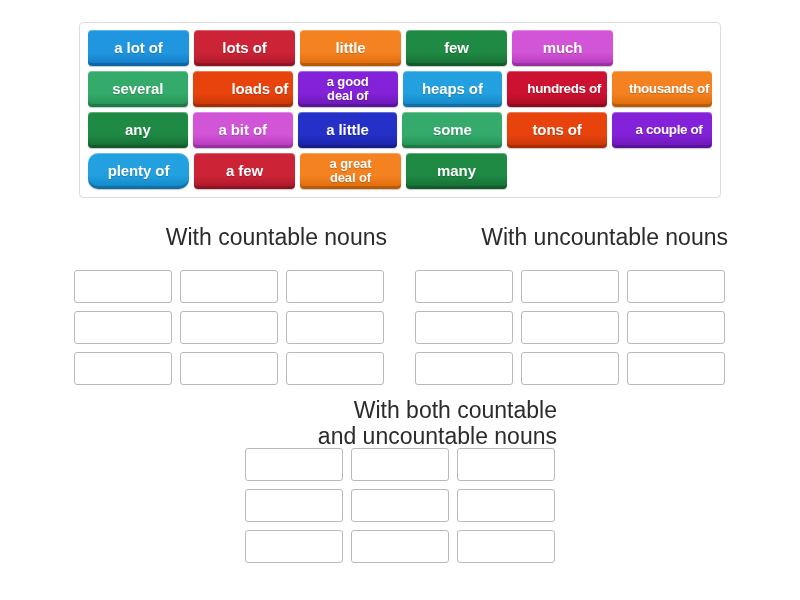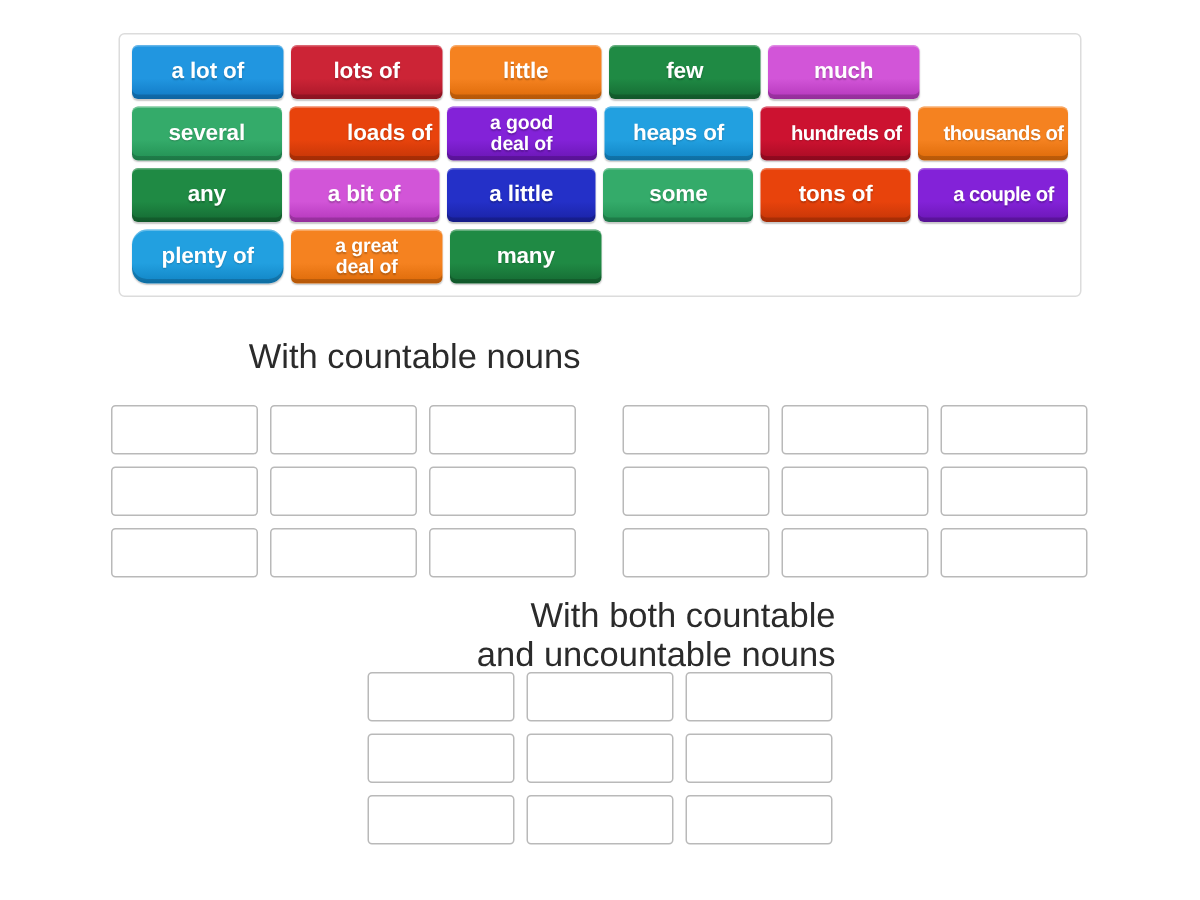--- a/index.html
+++ b/index.html
@@ -122,27 +122,29 @@
       <div class="bank-row">
         <div class="tile" style="background: linear-gradient(rgb(31, 138, 68) 0%, rgb(31, 138, 68) 62%, rgb(21, 106, 51) 100%);">any</div>
         <div class="tile" style="background: linear-gradient(rgb(210, 85, 216) 0%, rgb(210, 85, 216) 62%, rgb(180, 55, 187) 100%);">a bit of</div>
         <div class="tile" style="background: linear-gradient(rgb(36, 48, 200) 0%, rgb(36, 48, 200) 62%, rgb(26, 34, 164) 100%);">a little</div>
         <div class="tile" style="background: linear-gradient(rgb(52, 171, 106) 0%, rgb(52, 171, 106) 62%, rgb(34, 144, 83) 100%);">some</div>
         <div class="tile" style="background: linear-gradient(rgb(232, 67, 12) 0%, rgb(232, 67, 12) 62%, rgb(196, 53, 7) 100%);">tons of</div>
         <div class="tile tight" style="background: linear-gradient(rgb(131, 34, 216) 0%, rgb(131, 34, 216) 62%, rgb(106, 22, 180) 100%);">a couple of</div>
       </div>
       <div class="bank-row">
         <div class="tile" style="background: linear-gradient(rgb(34, 160, 224) 0%, rgb(34, 160, 224) 62%, rgb(17, 132, 196) 100%); border-radius: 10px;">plenty of</div>
+        <div class="tile" style="background: linear-gradient(rgb(204, 36, 54) 0%, rgb(204, 36, 54) 62%, rgb(168, 23, 41) 100%);">a few</div>
         <div class="tile two-line" style="background: linear-gradient(rgb(245, 130, 32) 0%, rgb(245, 130, 32) 62%, rgb(221, 106, 8) 100%);">a great<br>deal of</div>
         <div class="tile" style="background: linear-gradient(rgb(31, 138, 68) 0%, rgb(31, 138, 68) 62%, rgb(21, 106, 51) 100%);">many</div>
       </div>
     </div>
 
   <div class="cat-heading" id="heading-countable">With countable nouns</div>
 
+  <div class="cat-heading" id="heading-uncountable">With uncountable nouns</div>
 
   <div class="cat-heading" id="heading-both">With both countable
 and uncountable nouns</div>
 
   <div class="dropzone" id="zone-countable">
       <div class="slot"></div>
       <div class="slot"></div>
       <div class="slot"></div>
       <div class="slot"></div>
       <div class="slot"></div>

